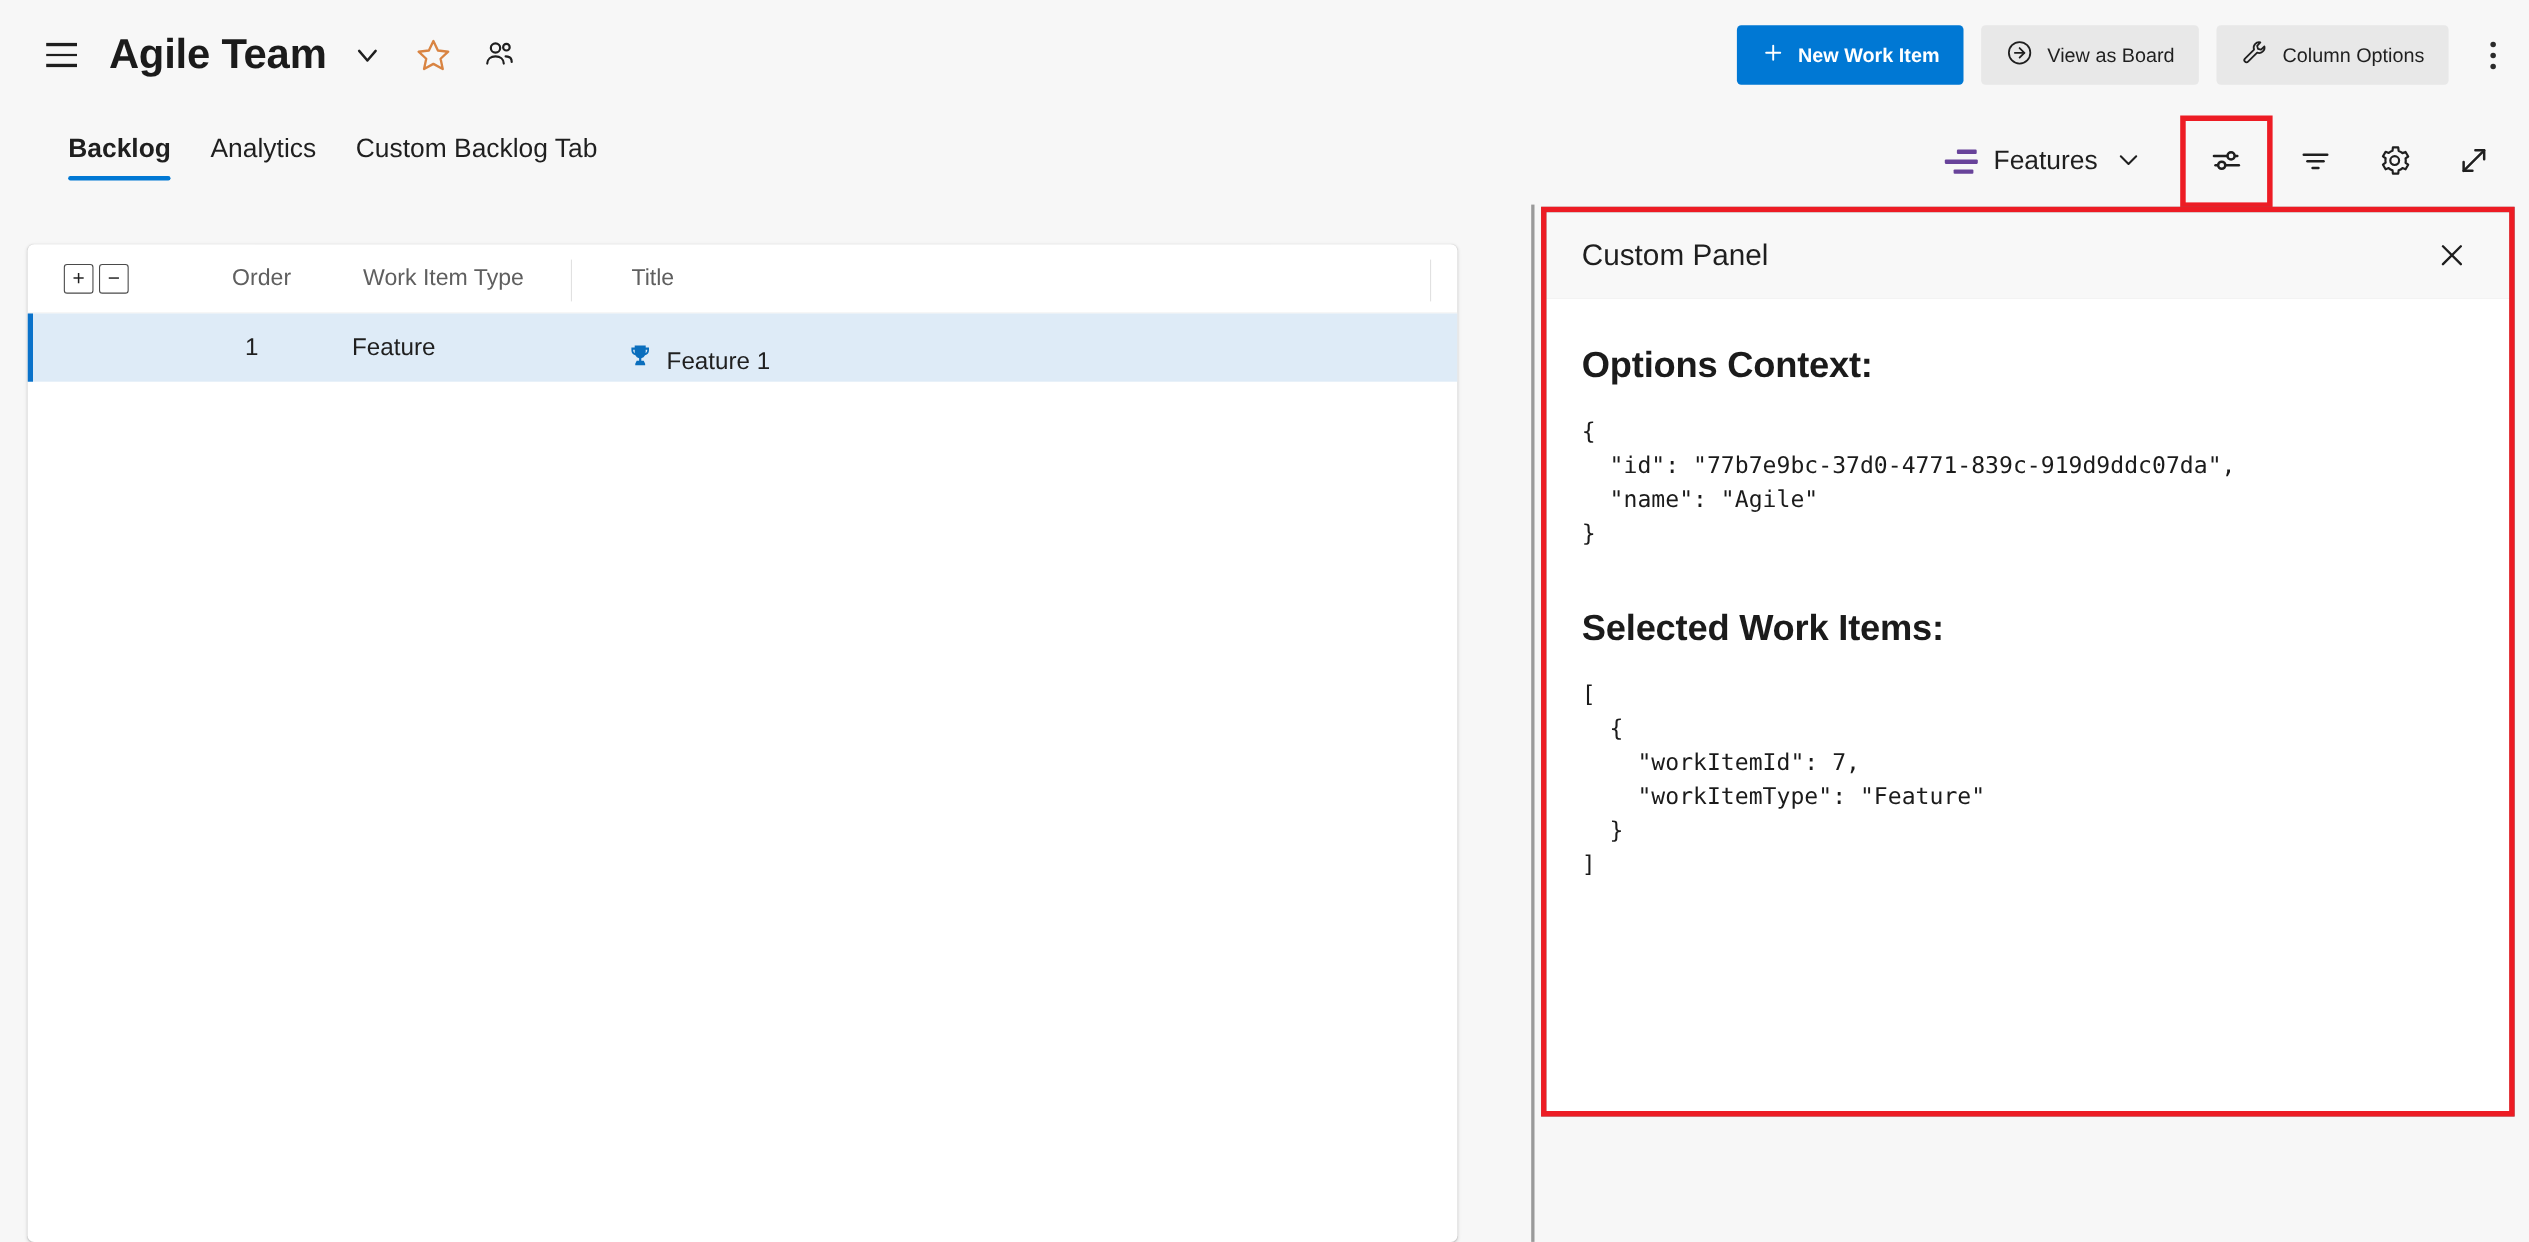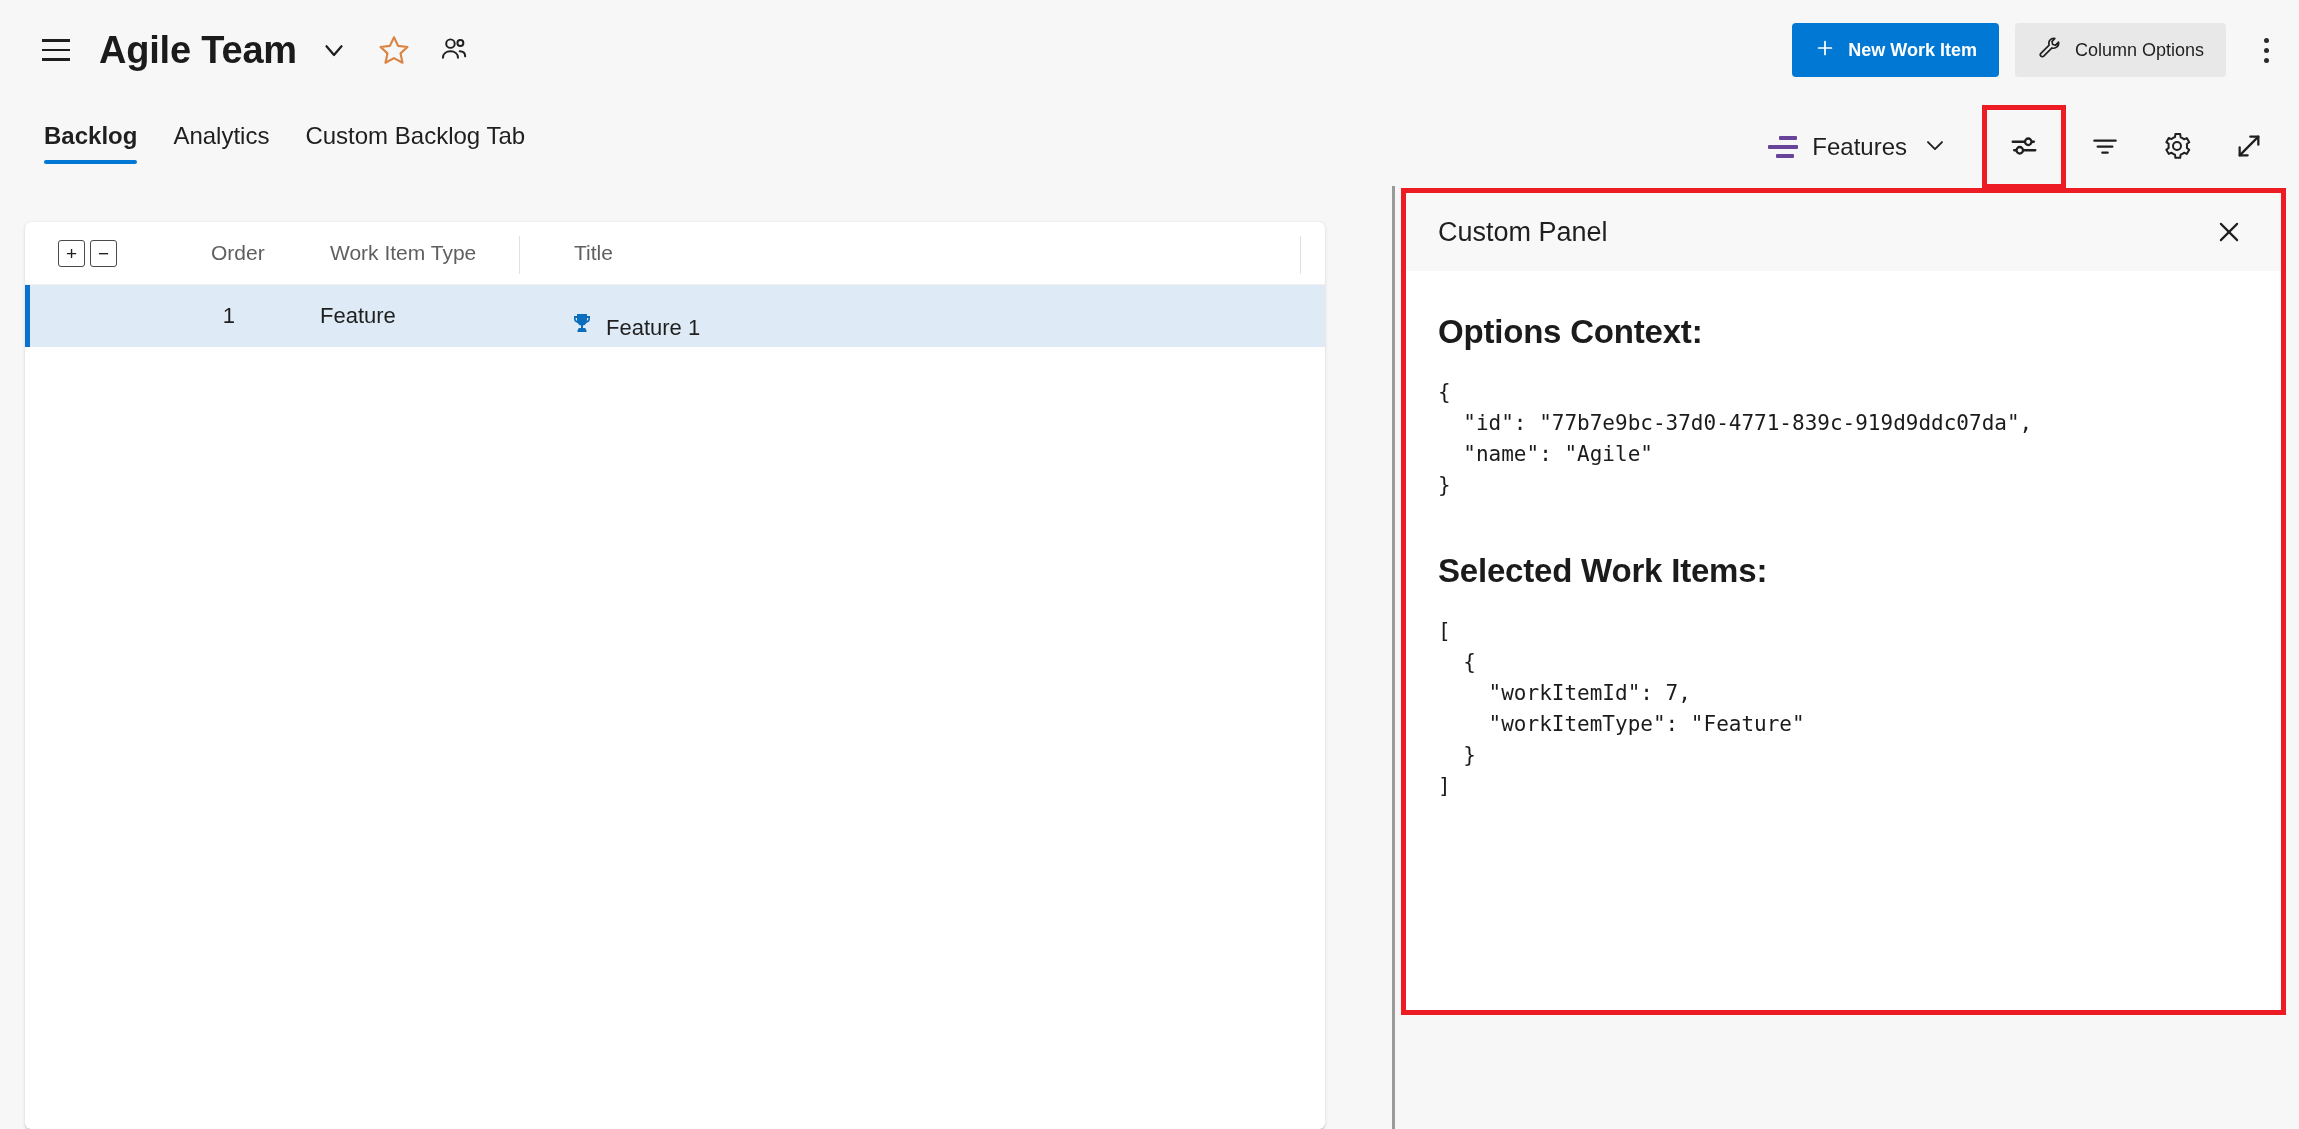--- a/index.html
+++ b/index.html
@@ -54,21 +54,21 @@
     display: flex; flex-direction: column; align-items: center;
     justify-content: center; gap: 5px;
   }
   .kebab i { width: 5px; height: 5px; border-radius: 50%; background: #2b2b2b; }
 
   
   .tabbar {
     position: absolute; left: 0; top: 100px; width: 2299px; height: 90px;
     background: #f7f7f7;
   }
-  .tabs { position: absolute; left: 26px; top: 16px; display: flex; align-items: flex-end; gap: 0; }
+  .tabs { position: absolute; left: 44px; top: 16px; display: flex; align-items: flex-end; gap: 0; }
   .tab {
     font-size: 24px; padding: 6px 18px 14px 18px; cursor: pointer;
     color: #1f1f1f; position: relative; white-space: nowrap;
   }
   .tab.active { font-weight: 700; }
   .tab.active::after {
     content: ""; position: absolute; left: 18px; right: 18px; bottom: 0;
     height: 4px; background: #0078d4; border-radius: 2px;
   }
 
@@ -216,20 +216,30 @@
     <button class="btn btn-primary">
       <span>
         <svg width="22" height="22" viewBox="0 0 24 24" fill="none" stroke="#ffffff" stroke-width="1.9" stroke-linecap="round">
             <line x1="12" y1="5" x2="12" y2="19"></line>
             <line x1="5" y1="12" x2="19" y2="12"></line>
           </svg>
       </span>
       <span>New Work Item</span>
     </button>
 
+    <button class="btn btn-secondary">
+      <span>
+        <svg width="26" height="26" viewBox="0 0 24 24" fill="none" stroke="#1f1f1f" stroke-width="1.5" stroke-linecap="round" stroke-linejoin="round">
+            <circle cx="12" cy="12" r="9"></circle>
+            <polyline points="12 8 16 12 12 16"></polyline>
+            <line x1="8" y1="12" x2="16" y2="12"></line>
+          </svg>
+      </span>
+      <span>View as Board</span>
+    </button>
 
     <button class="btn btn-secondary">
       <span>
         <svg width="26" height="26" viewBox="0 0 24 24" fill="none" stroke="#1f1f1f" stroke-width="1.5" stroke-linecap="round" stroke-linejoin="round">
             <path d="M16.5 3.2a4.6 4.6 0 0 0-5.3 6.1L3.6 16.9a1.8 1.8 0 0 0 2.6 2.6l7.6-7.6a4.6 4.6 0 0 0 6.1-5.3l-2.8 2.8-2.6-.7-.7-2.6z"></path>
           </svg>
       </span>
       <span>Column Options</span>
     </button>
 

